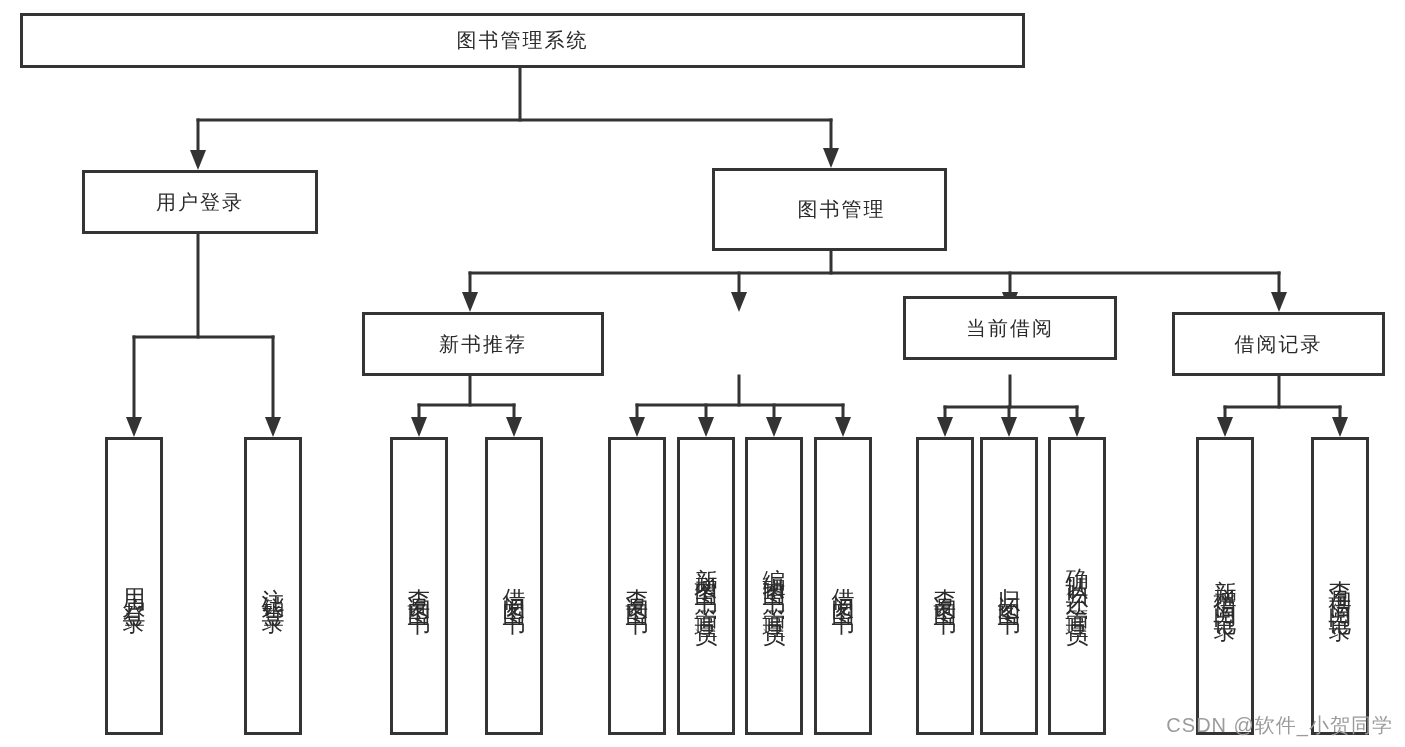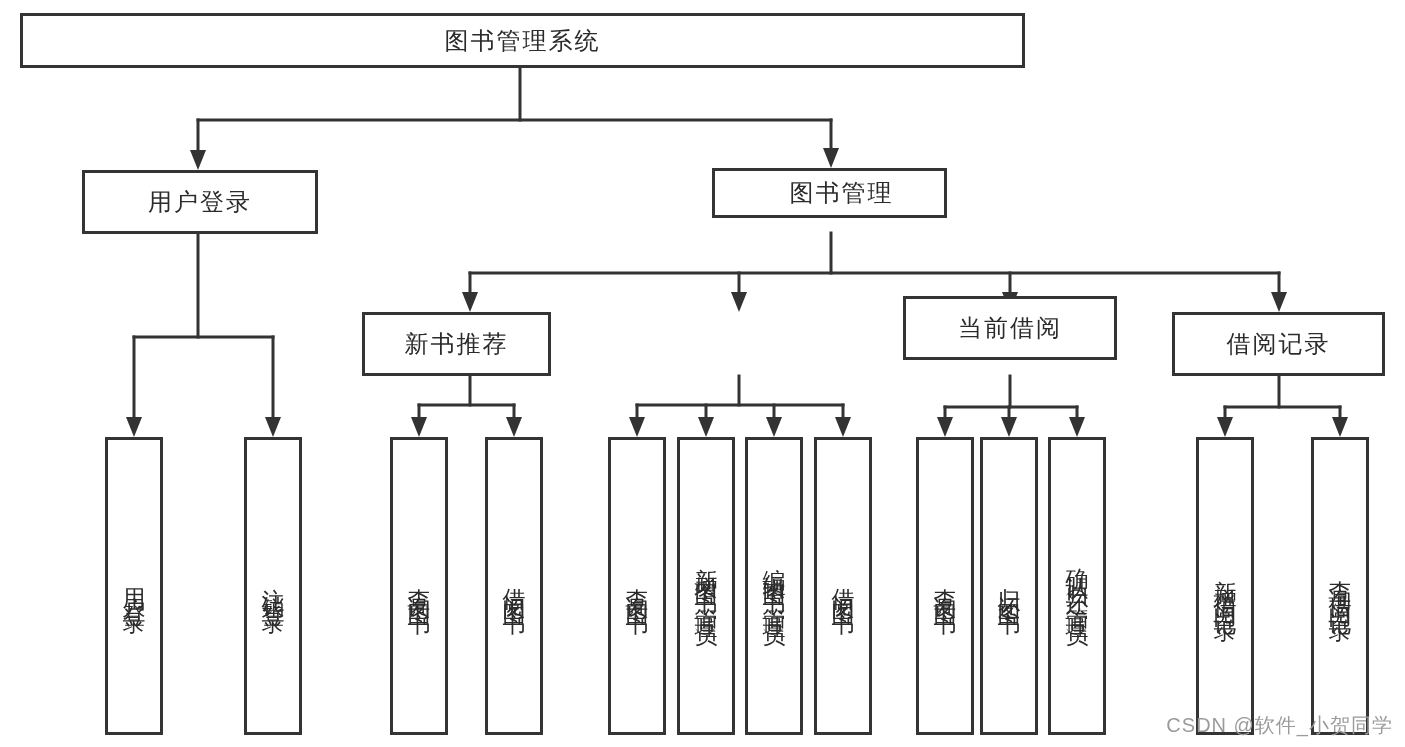--- a/index.html
+++ b/index.html
@@ -21,21 +21,21 @@
     position: absolute;
     box-sizing: border-box;
     border: 3px solid #343434;
     background: #ffffff;
     display: flex;
     align-items: center;
     justify-content: center;
     color: #2b2b2b;
   }
   .h-node {
-    font-size: 24px;
+    font-size: 20px;
     letter-spacing: 2px;
     white-space: nowrap;
   }
   .v-node {
     writing-mode: vertical-rl;
     text-orientation: mixed;
     font-size: 23px;
     letter-spacing: 8px;
     line-height: 1;
   }
@@ -120,23 +120,23 @@
       <polygon points="1001,417 1017,417 1009,437"></polygon>
       <polygon points="1069,417 1085,417 1077,437"></polygon>
       <polygon points="1217,417 1233,417 1225,437"></polygon>
       <polygon points="1332,417 1348,417 1340,437"></polygon>
     </g>
   </svg>
 
   <div class="node h-node" style="left:20px; top:13px; width:1005px; height:55px;">图书管理系统</div>
 
   <div class="node h-node" style="left:82px; top:170px; width:236px; height:64px;">用户登录</div>
-  <div class="node h-node" style="left:712px; top:168px; width:235px; height:50px;padding-left:24px;">图书管理</div>
+  <div class="node h-node" style="left:712px; top:168px; width:235px; height:83px;padding-left:24px;">图书管理</div>
 
-  <div class="node h-node" style="left:362px; top:312px; width:189px; height:64px;">新书推荐</div>
+  <div class="node h-node" style="left:362px; top:312px; width:242px; height:64px;">新书推荐</div>
   <div class="node h-node" style="left:903px; top:296px; width:214px; height:64px;">当前借阅</div>
   <div class="node h-node" style="left:1172px; top:312px; width:213px; height:64px;">借阅记录</div>
 
   <div class="node v-node" style="left:105px; top:437px; width:58px; height:298px;">用户登录</div>
   <div class="node v-node" style="left:244px; top:437px; width:58px; height:298px;">注销登录</div>
 
   <div class="node v-node" style="left:390px; top:437px; width:58px; height:298px;">查询图书</div>
   <div class="node v-node" style="left:485px; top:437px; width:58px; height:298px;">借阅图书</div>
 
   <div class="node v-node" style="left:608px; top:437px; width:58px; height:298px;">查询图书</div>

